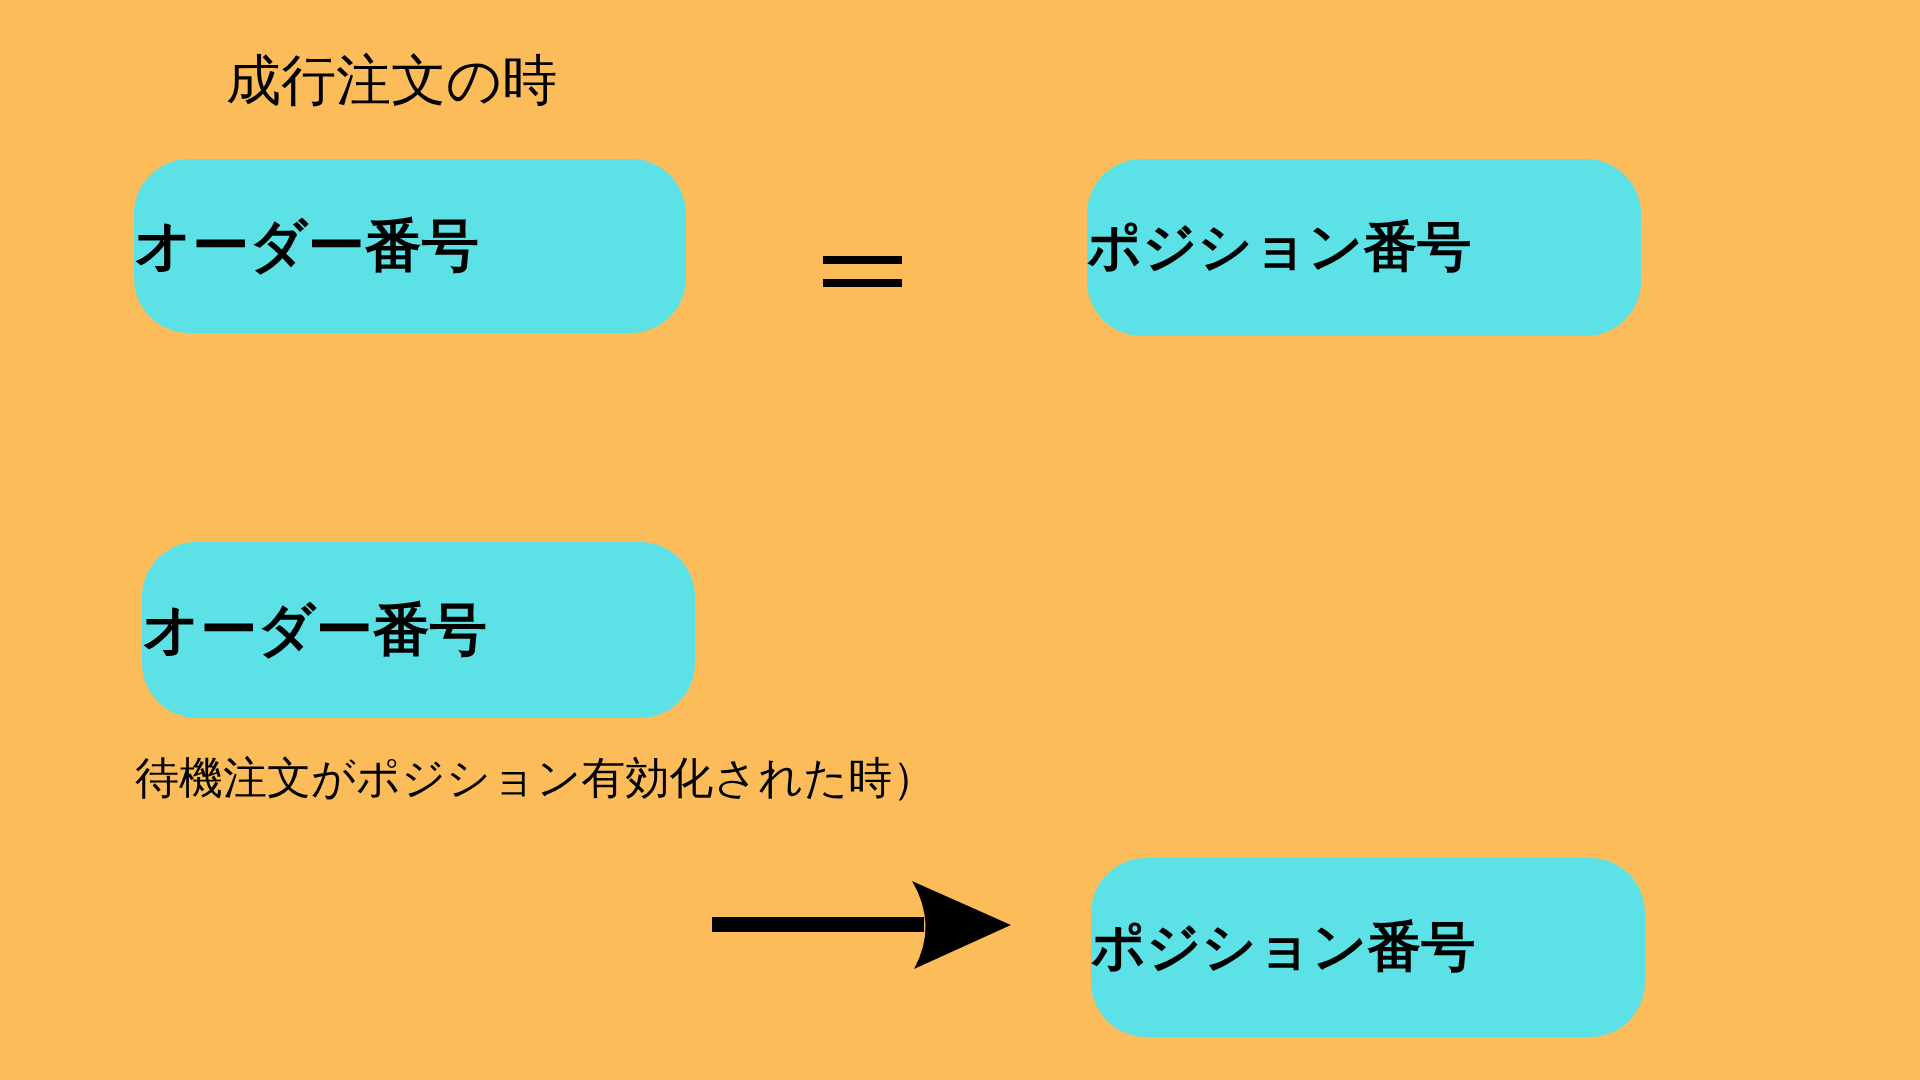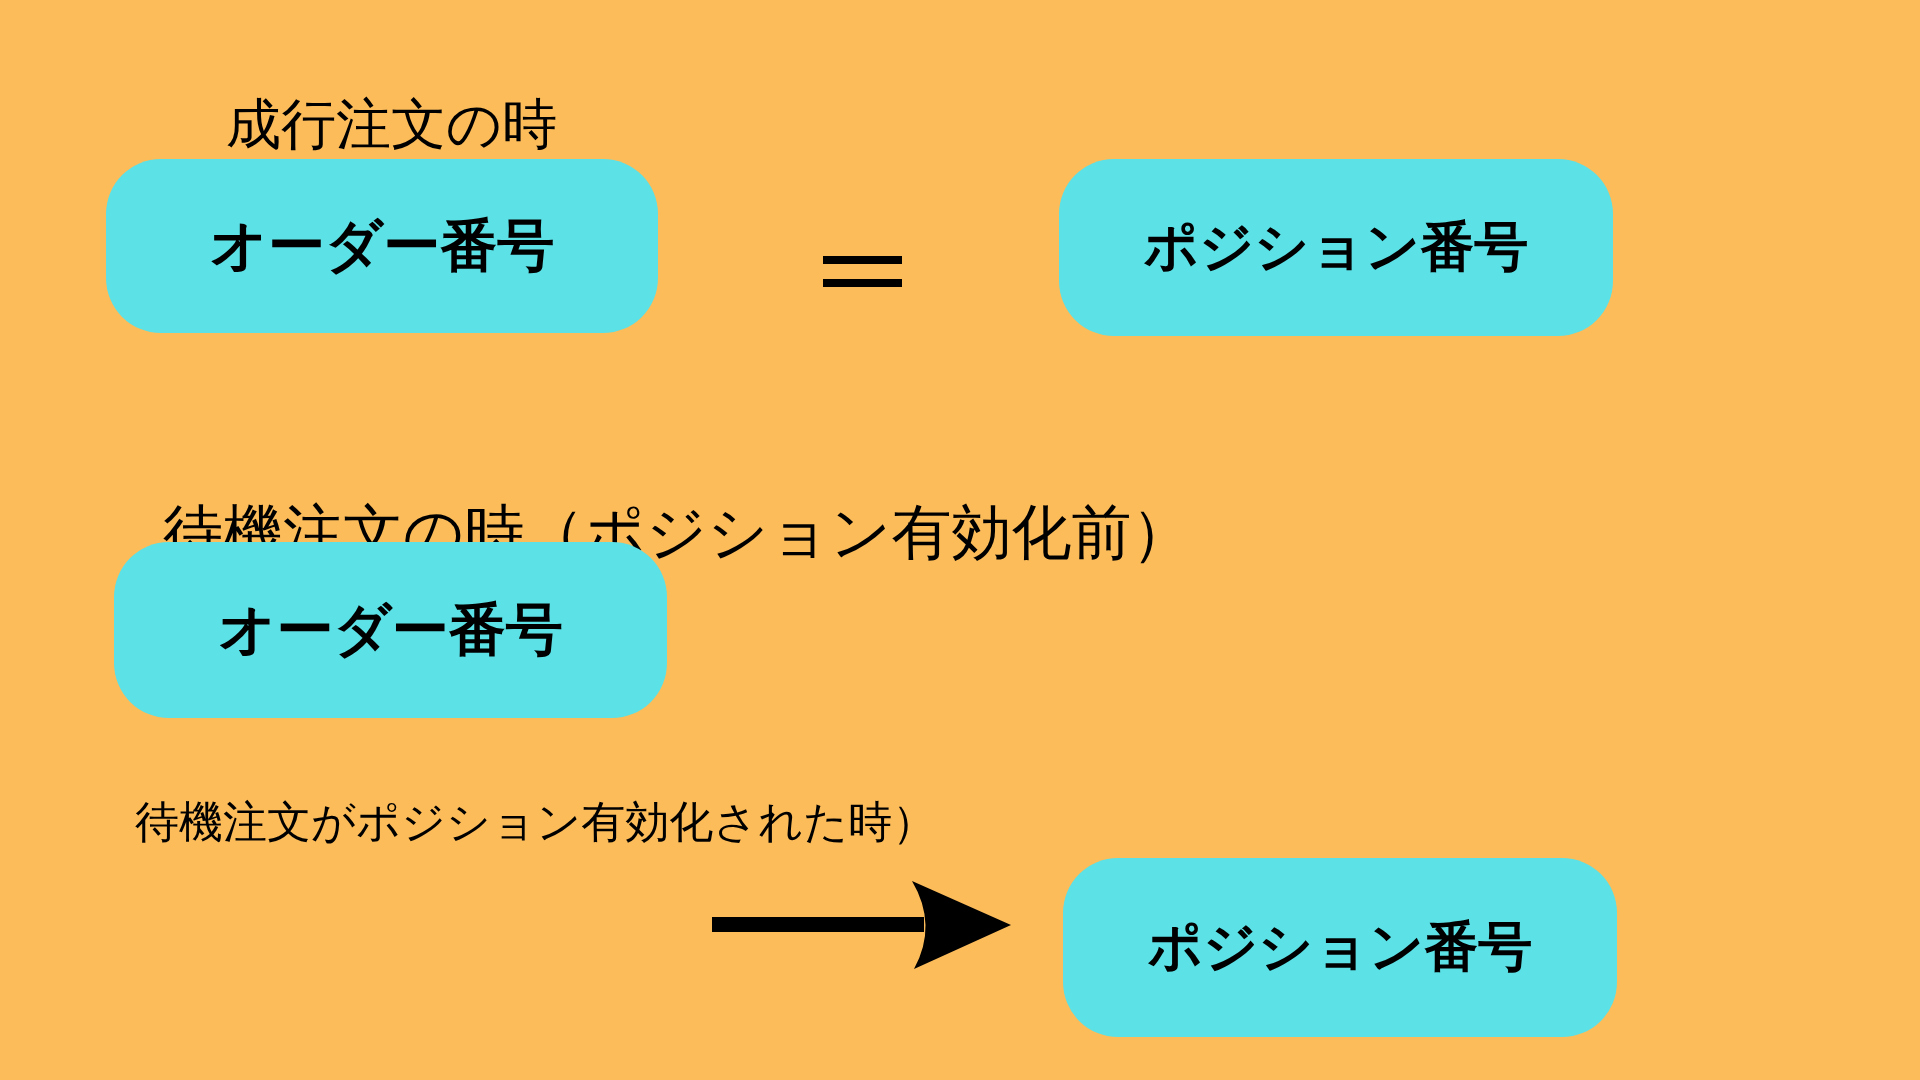--- a/index.html
+++ b/index.html
@@ -11,37 +11,37 @@
     overflow: hidden;
     color: #000000;
   }
   .jp-label {
     position: absolute;
     font-family: "Liberation Serif", "DejaVu Serif", serif;
     font-weight: 400;
     color: #000000;
     line-height: 1.05;
     white-space: nowrap;
-    margin-top: 44px;
   }
   #label-market { left: 226px; top: 52px;  font-size: 55px; }
   #label-pending-before { left: 163px; top: 458px; font-size: 60px; }
   #label-pending-activated { left: 135px; top: 756px; font-size: 44px; }
 
   .pill {
     position: absolute;
     background: #5CE1E6;
     border-radius: 55px;
     display: flex;
     align-items: center;
-    justify-content: center;
+    justify-content: flex-start;
     font-family: "Liberation Sans", "DejaVu Sans", sans-serif;
     font-weight: 700;
     color: #000000;
     white-space: nowrap;
+    margin-left: 28px;
   }
   #box-order-1    { left: 106px;  top: 159px; width: 552px; height: 174px; font-size: 57px; }
   #box-position-1 { left: 1059px; top: 159px; width: 554px; height: 177px; font-size: 54px; }
   #box-order-2    { left: 114px;  top: 542px; width: 553px; height: 176px; font-size: 57px; }
   #box-position-2 { left: 1063px; top: 858px; width: 554px; height: 179px; font-size: 54px; }
 
   .equals {
     position: absolute;
     left: 823px;
     top: 256px;
@@ -75,21 +75,20 @@
 
   <div class="equals">
     <div class="bar"></div>
     <div class="bar"></div>
   </div>
 
   <div class="pill" id="box-position-1">
     <span>ポジション番号</span>
   </div>
 
-  <div class="jp-label" id="label-pending-before">待機注文の時（ポジション有効化前）</div>
 
   <div class="pill" id="box-order-2">
     <span>オーダー番号</span>
   </div>
 
   <div class="jp-label" id="label-pending-activated">待機注文がポジション有効化された時）</div>
 
   <svg class="arrow-svg" viewBox="0 0 320 104" aria-hidden="true">
     <rect x="12" y="44" width="212" height="15" fill="#000000"></rect>
     <path d="M 212,8 Q 238,52 214,96 L 311,52 Z" fill="#000000"></path>

